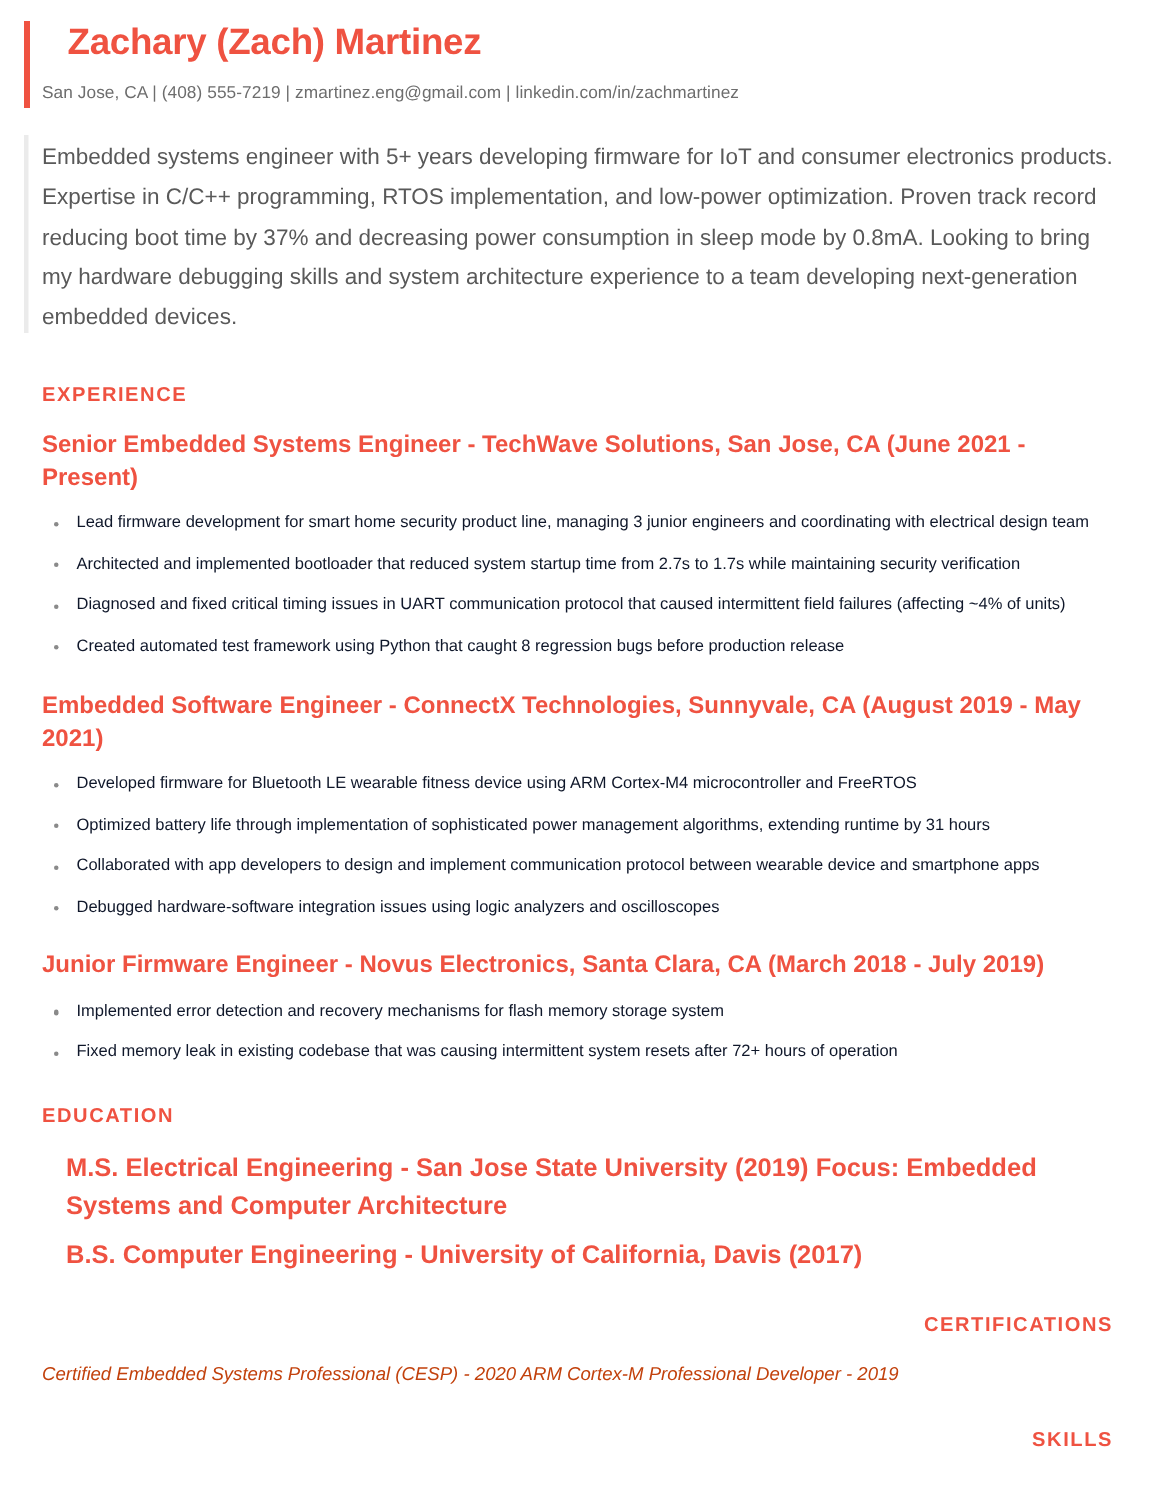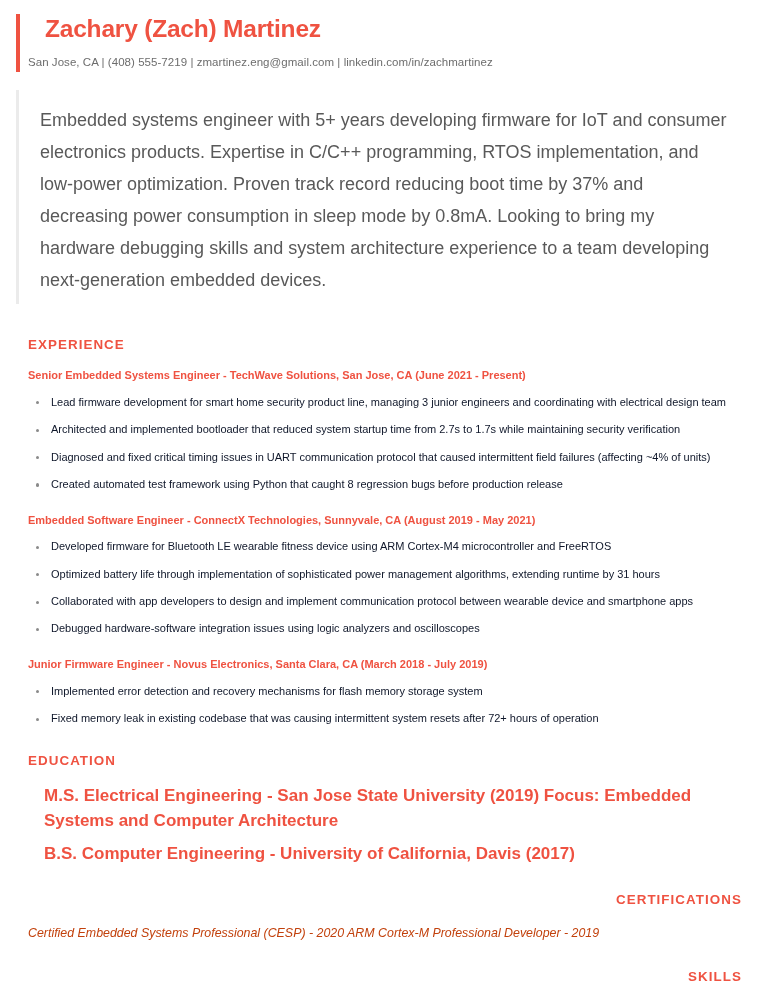--- a/index.html
+++ b/index.html
@@ -58,44 +58,44 @@
   }
   .summary-accent {
     position: absolute;
     left: 16px;
     top: 12px;
     bottom: 8px;
     width: 3px;
     background: #ebebeb;
   }
   .summary {
-    font-size: 18px;
+    font-size: 15px;
     line-height: 1.78;
     color: #595959;
-    margin: 12px;
+    margin: 0;
     max-width: 722px;
   }
 
   
   .section {
     padding: 0 26px 0 28px;
   }
   .section-title {
     font-size: 13.4px;
     font-weight: bold;
     color: #ef5241;
     letter-spacing: 1.05px;
     margin: 25px 0 16px 0;
   }
   .section-title.tight {
     text-align: right;
   }
 
   .job-title {
-    font-size: 11px;
+    font-size: 16px;
     font-weight: bold;
     color: #ef5241;
     margin: 0 0 9px 0;
     line-height: 1.4;
   }
   .job-block + .job-block {
     margin-top: 19px;
   }
 
   ul.bullets {

